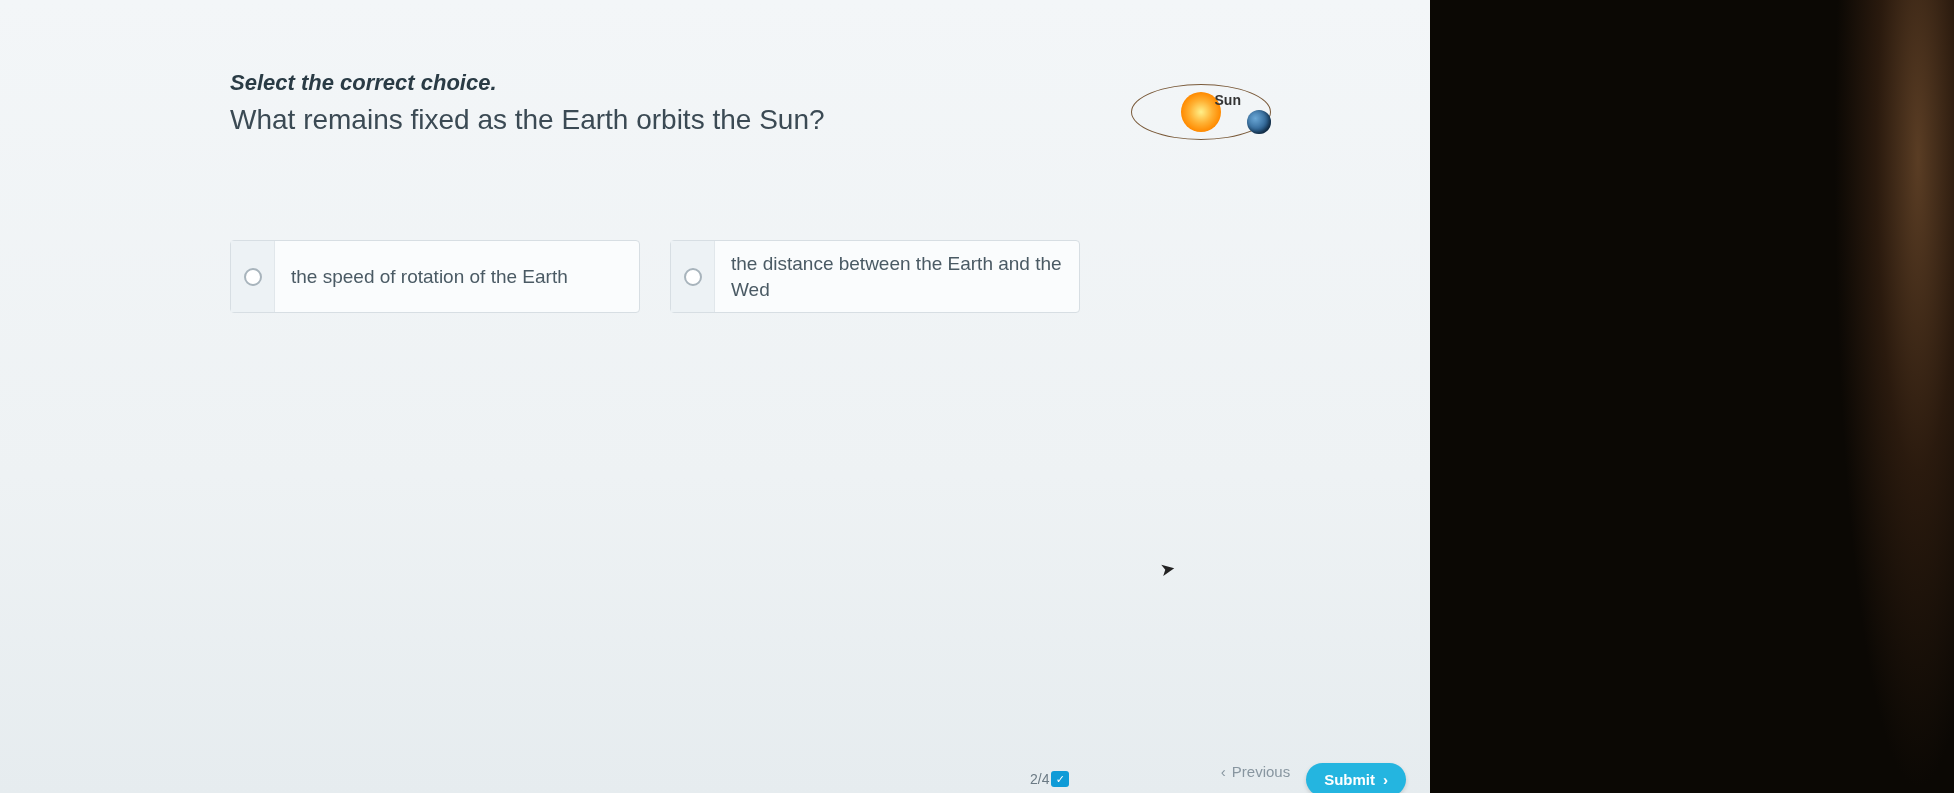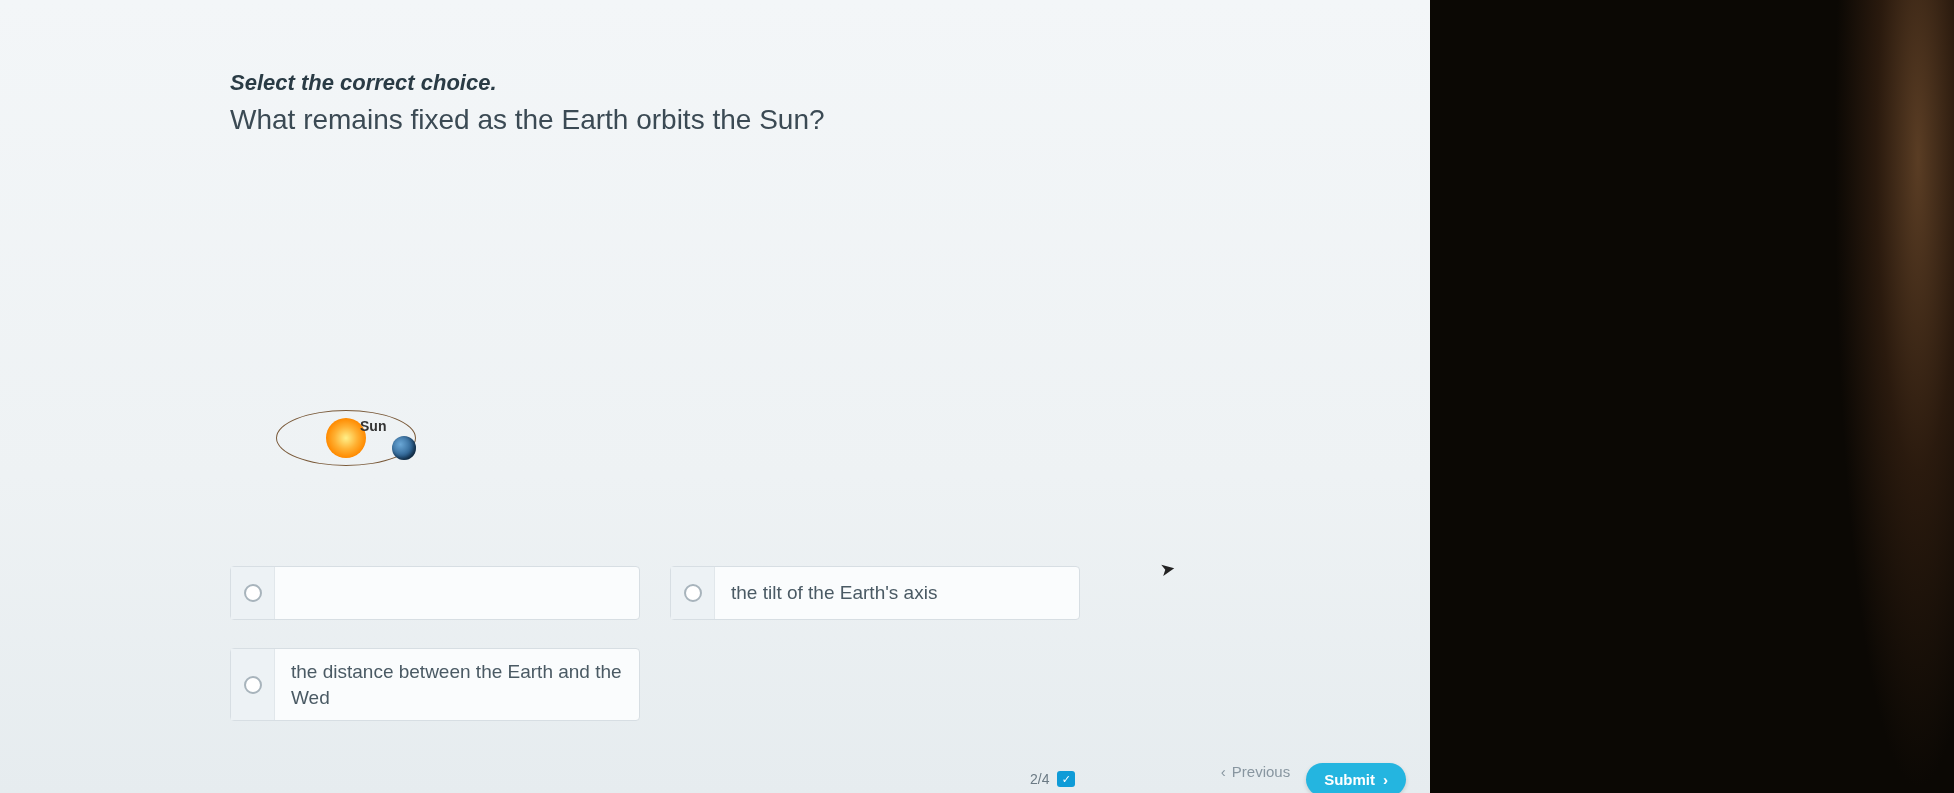--- a/index.html
+++ b/index.html
@@ -18,21 +18,20 @@
     left: 0; top: 0;
     width: 1430px;
     height: 793px;
     background: linear-gradient(180deg,#f3f6f8 0%,#eef2f4 60%,#e6ecef 100%);
     padding: 70px 0 0 230px;
   }
   .header-row {
     display: flex;
     align-items: flex-start;
     gap: 260px;
-    flex-direction: column;
   }
   .header-text { max-width: 600px; }
   .instruction {
     font-size: 22px;
     font-weight: 700;
     font-style: italic;
     color: #2a3b45;
     margin-bottom: 8px;
   }
   .question {
@@ -151,21 +150,21 @@
     padding: 0 24px 4px 0;
   }
   .page-indicator {
     position: absolute;
     left: 1030px;
     bottom: 6px;
     font-size: 14px;
     color: #6b7a84;
     display: flex;
     align-items: center;
-    gap: 8px;
+    gap: 2px;
   }
   .check-badge {
     width: 18px; height: 16px;
     background: #0f9bd7;
     border-radius: 3px;
     display: inline-flex;
     align-items: center;
     justify-content: center;
     color: #fff;
     font-size: 11px;
@@ -236,29 +235,24 @@
       <div class="earth"></div>
     </div>
   </div>
 
   <div class="choices">
 
     <div class="choice">
       <div class="radio-col">
         <span class="radio"></span>
       </div>
-    </div>
-
-
-    <div class="choice">
-      <div class="radio-col">
-        <span class="radio"></span>
-      </div>
-      <div class="label-col">the tilt of the Earth's axis</div>
-    </div>
+      <div class="label-col">the speed of rotation of the Earth</div>
+    </div>
+
+
 
     <div class="choice">
       <div class="radio-col">
         <span class="radio"></span>
       </div>
       <div class="label-col">the distance between the Earth and the Wed</div>
     </div>
 
   </div>
 

